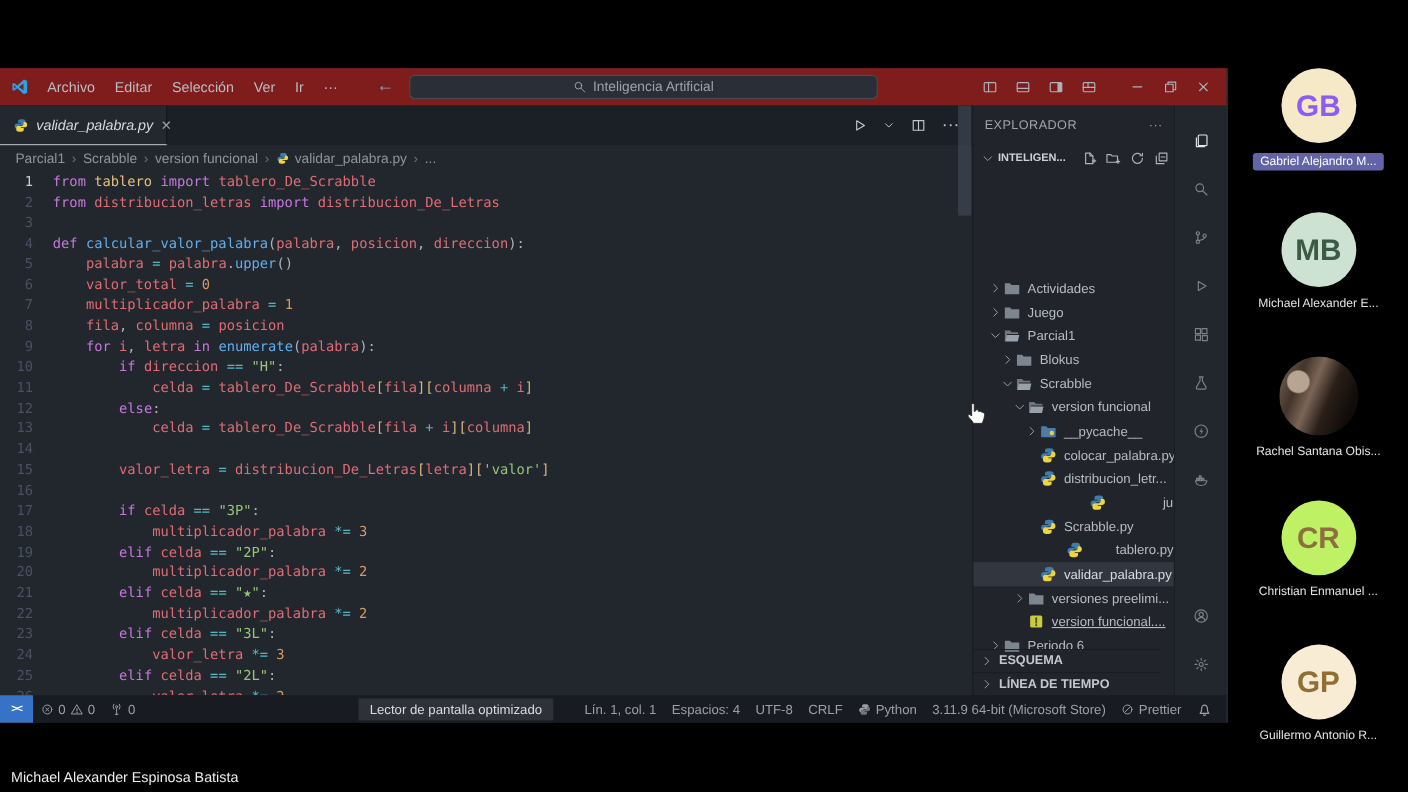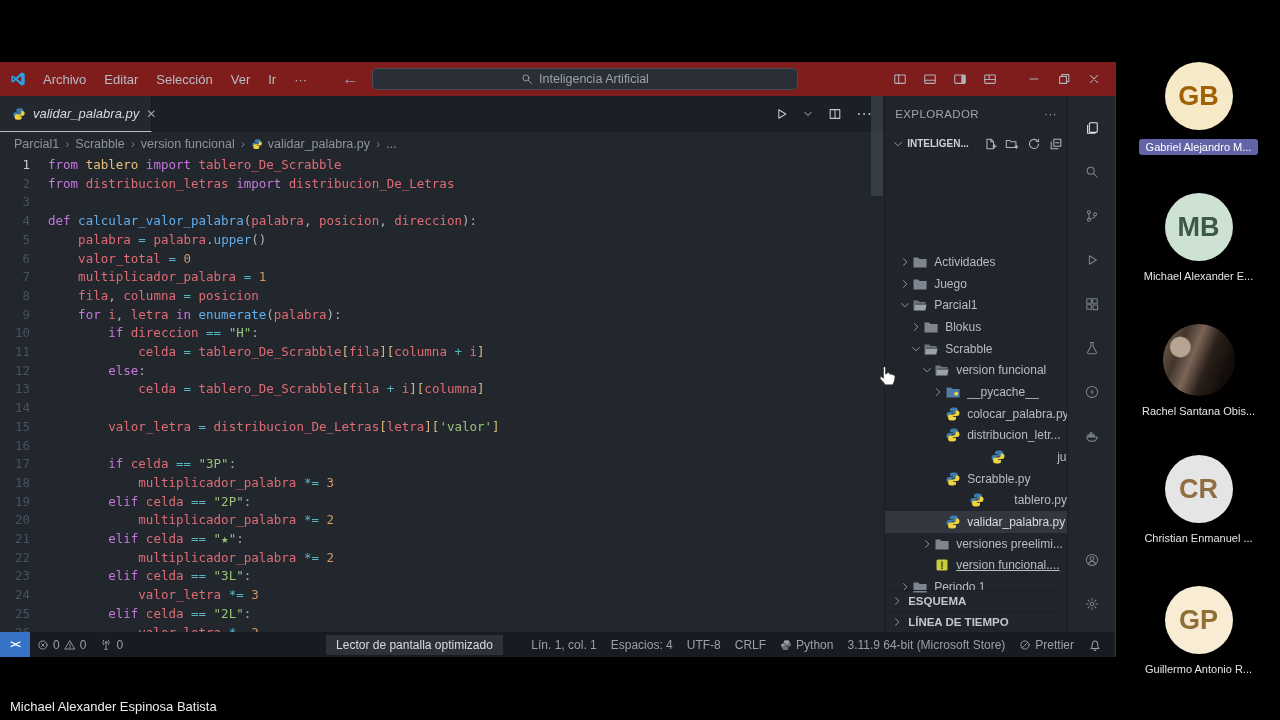--- a/index.html
+++ b/index.html
@@ -494,21 +494,21 @@
               <span class="t-arrow icon i12">
                 <svg viewBox="0 0 16 16" fill="none" stroke="currentColor" stroke-width="1.2" stroke-linecap="round" stroke-linejoin="round">
                   <path d="M6 3.5 10.5 8 6 12.5"></path>
                 </svg>
               </span>
               <span class="t-icon icon i16">
                 <svg viewBox="0 0 16 16">
                   <path fill="#7d858f" d="M1.5 3.5h4.6l1.5 1.6h7v8.4H1.5z"></path>
                 </svg>
               </span>
-              <span>Periodo 1</span>
+              <span>Periodo 6</span>
             </div>
           </div>
         <div class="panes" id="panes">
             <div class="pane-header">
               <span class="t-arrow icon i12">
                 <svg viewBox="0 0 16 16" fill="none" stroke="currentColor" stroke-width="1.2" stroke-linecap="round" stroke-linejoin="round">
                   <path d="M6 3.5 10.5 8 6 12.5"></path>
                 </svg>
               </span>
               <span>ESQUEMA</span>
@@ -662,33 +662,33 @@
               <path d="M3.5 12h9c-.8-.8-1.5-1.8-1.5-4.5C11 5 9.8 3.4 8 3.4S5 5 5 7.5c0 2.7-.7 3.7-1.5 4.5z"></path>
               <path d="M7 13.6c.2.8 1.8.8 2 0"></path>
             </svg>
           </span>
         </div>
       </div>
   </div>
 
   <div class="participants" id="participants">
       <div class="tile">
-        <div class="avatar" style="background: rgb(245, 233, 200); color: #a16207;">GB</div>
+        <div class="avatar" style="background: rgb(245, 233, 200); color: #8b5cf6;">GB</div>
         <div class="p-name highlight">Gabriel Alejandro M...</div>
       </div>
       <div class="tile">
         <div class="avatar" style="background: rgb(205, 226, 211); color: rgb(60, 90, 69);">MB</div>
         <div class="p-name">Michael Alexander E...</div>
       </div>
       <div class="tile">
         <div class="video-circle"></div>
         <div class="p-name">Rachel Santana Obis...</div>
       </div>
       <div class="tile">
-        <div class="avatar" style="background: #e5e5e5; color: rgb(143, 110, 66);">CR</div>
+        <div class="avatar" style="background: #bef264; color: rgb(143, 110, 66);">CR</div>
         <div class="p-name">Christian Enmanuel ...</div>
       </div>
       <div class="tile">
         <div class="avatar" style="background: rgb(248, 236, 212); color: rgb(143, 111, 51);">GP</div>
         <div class="p-name">Guillermo Antonio R...</div>
       </div>
     </div>
 
   <div class="sharer-name">Michael Alexander Espinosa Batista</div>
 

